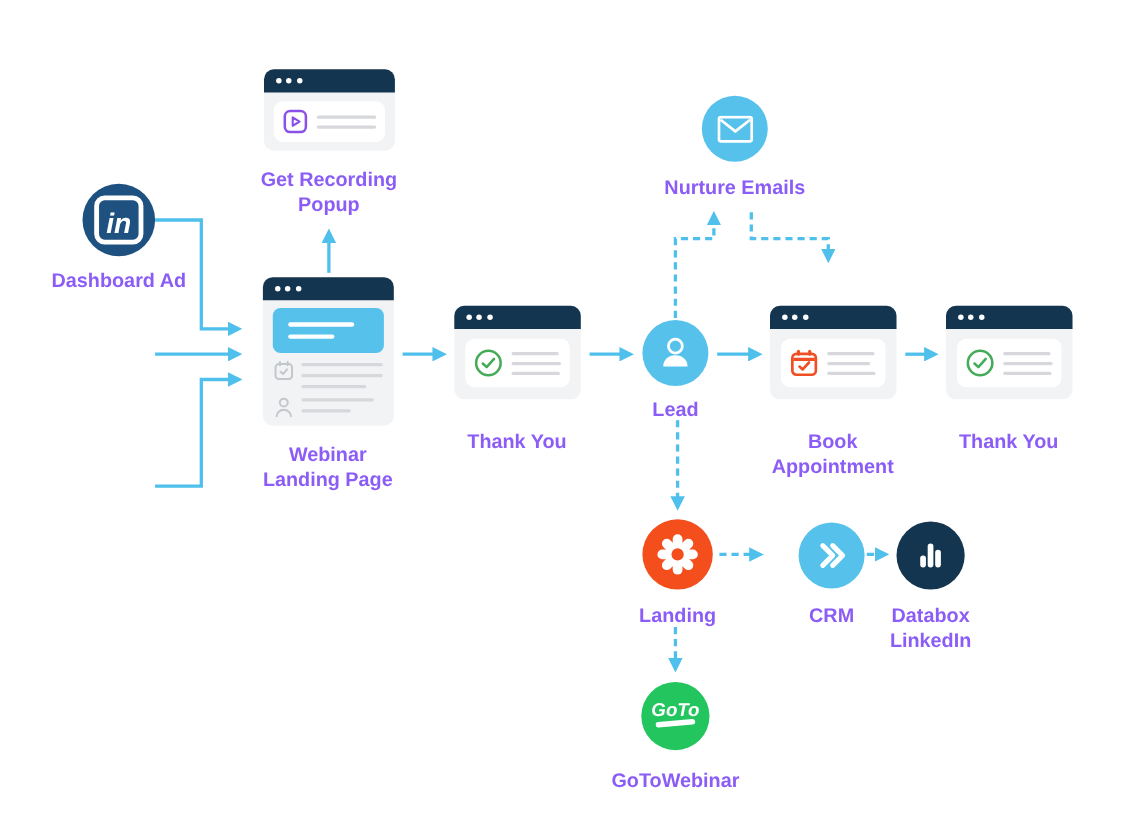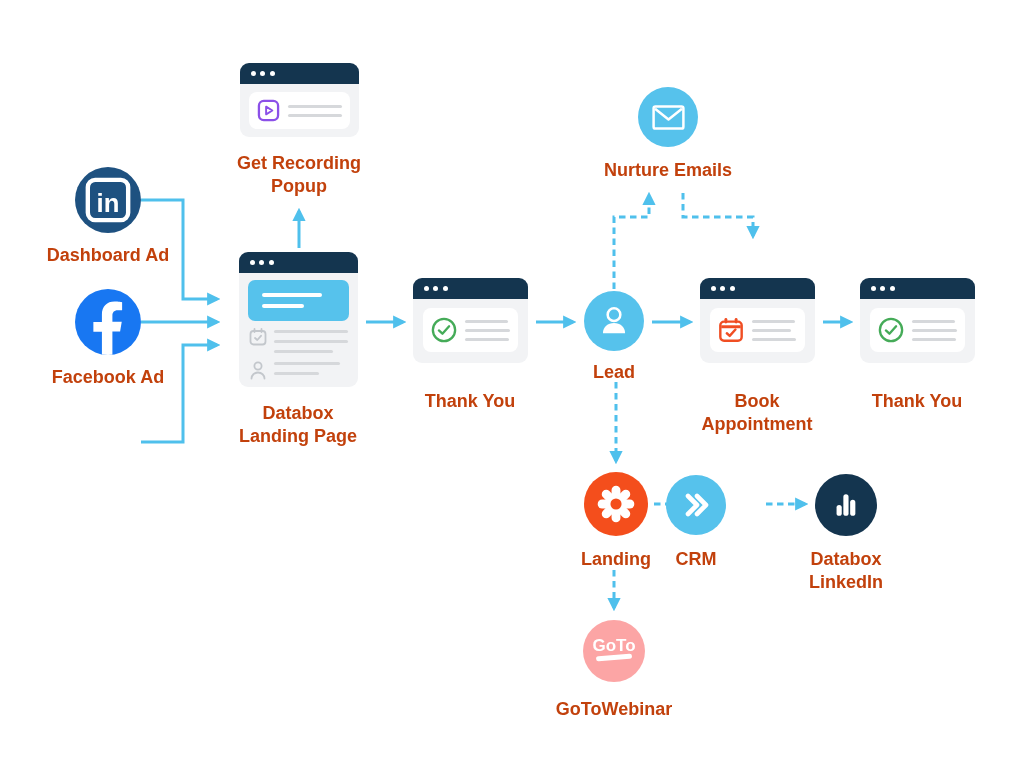--- a/index.html
+++ b/index.html
@@ -3,23 +3,23 @@
 <meta charset="utf-8">
 <style>
   html,body{margin:0;padding:0;background:#ffffff;}
   #stage{position:relative;width:1024px;height:764px;background:#ffffff;overflow:hidden;
          font-family:"Liberation Sans",sans-serif;}
   #arrows{position:absolute;left:0;top:0;pointer-events:none;}
   .sl{stroke:#4FC0EC;stroke-width:3;fill:none;marker-end:url(#ah);}
   .dl{stroke:#4FC0EC;stroke-width:3;fill:none;stroke-dasharray:6.5 4.5;marker-end:url(#ah);}
   .node{position:absolute;display:flex;flex-direction:column;align-items:center;width:150px;}
   .circle{border-radius:50%;display:flex;align-items:center;justify-content:center;
-          position:relative;overflow:hidden;flex:none;}
+          position:relative;overflow:hidden;flex:none;font-style:italic;}
   .fillsvg{position:absolute;left:0;top:0;width:100%;height:100%;}
-  .nlabel{margin-top:11px;font-size:18px;font-weight:600;color:#c2410c;text-align:center;
+  .nlabel{margin-top:11px;font-size:18px;font-weight:600;color:#8b5cf6;text-align:center;
           line-height:23px;}
   .browser{background:#F2F3F5;border-radius:9px;flex:none;}
   .bbar{height:21px;background:#14354F;border-radius:9px 9px 0 0;display:flex;
         align-items:center;gap:4.5px;padding-left:11px;}
   .dot{width:5px;height:5px;border-radius:50%;background:#fff;flex:none;}
   .card{background:#ffffff;border-radius:8px;display:flex;align-items:center;gap:8px;
         margin:9px 10px;padding:0 8px;height:44px;}
   .lines{display:flex;flex-direction:column;gap:6px;flex:1;}
   .gline{height:3px;border-radius:2px;background:#D6D8DB;}
   .wline{height:4px;border-radius:2px;background:#ffffff;}
@@ -58,28 +58,20 @@
   <div class="node" style="left:33px;top:167px">
     <div class="circle" style="width:66px;height:66px;background:#1E5180">
       <svg class="fillsvg" viewBox="0 0 36 36">
         <rect x="7" y="7" width="22" height="22" rx="4" fill="none" stroke="#fff" stroke-width="2.4"></rect>
         <text x="18" y="24.5" text-anchor="middle" font-size="14" font-weight="bold" fill="#fff">in</text>
       </svg>
     </div>
     <div class="nlabel">Dashboard Ad</div>
   </div>
 
-  <div class="node" style="left:33px;top:289px">
-    <div class="circle" style="width:66px;height:66px;background:#1877F2">
-      <svg class="fillsvg" viewBox="0 0 36 36">
-        <path d="M24.6 23.2 l0.9-5.3 h-5.1 v-3.4 c0-1.45 0.71-2.86 2.99-2.86 h2.31 V7.2 c0 0-2.1-0.36-4.1-0.36 -4.18 0-6.92 2.54-6.92 7.13 v4 h-4.66 v5.3 h4.66 V36.5 h5.72 V23.2 z" fill="#fff"></path>
-      </svg>
-    </div>
-    <div class="nlabel">Facebook Ad</div>
-  </div>
 
 
   <div class="node" style="left:214px;top:63px;width:170px">
     <div class="browser" style="width:119px;height:74px">
       <div class="bbar">
         <span class="dot"></span>
           <span class="dot"></span>
           <span class="dot"></span>
       </div>
       <div class="card" style="height:37px;margin:8px 9px">
@@ -123,21 +115,21 @@
         <svg width="18" height="20" viewBox="0 0 18 20">
           <circle cx="9" cy="6" r="3.6" fill="none" stroke="#C3C7CC" stroke-width="1.8"></circle>
           <path d="M2.5 18.5 a6.5 6 0 0 1 13 0" fill="none" stroke="#C3C7CC" stroke-width="1.8" stroke-linecap="round"></path>
         </svg>
         <div class="lines">
           <div class="gline" style="width:90%"></div>
           <div class="gline" style="width:62%"></div>
         </div>
       </div>
     </div>
-    <div class="nlabel" style="margin-top:15px;width:120px">Databox Landing Page</div>
+    <div class="nlabel" style="margin-top:15px;width:120px">Webinar Landing Page</div>
   </div>
 
   <div class="node" style="left:385px;top:278px;width:170px">
     <div class="browser" style="width:115px;height:85px">
       <div class="bbar">
         <span class="dot"></span>
           <span class="dot"></span>
           <span class="dot"></span>
       </div>
       <div class="card">
@@ -230,21 +222,21 @@
           <rect x="-4" y="-16.5" width="8" height="33" rx="4" transform="rotate(45)"></rect>
           <rect x="-4" y="-16.5" width="8" height="33" rx="4" transform="rotate(90)"></rect>
           <rect x="-4" y="-16.5" width="8" height="33" rx="4" transform="rotate(135)"></rect>
         </g>
         <circle r="5" fill="#F44E1C"></circle>
       </svg>
     </div>
     <div class="nlabel" style="margin-top:12px">Landing</div>
   </div>
 
-  <div class="node" style="left:621px;top:475px">
+  <div class="node" style="left:681px;top:475px">
     <div class="circle" style="width:60px;height:60px;background:#56C2EC">
       <svg width="32" height="32" viewBox="0 0 32 32">
         <path d="M8 7 L17 16 L8 25" fill="none" stroke="#fff" stroke-width="4.6" stroke-linecap="round" stroke-linejoin="round"></path>
         <path d="M17 7 L26 16 L17 25" fill="none" stroke="#fff" stroke-width="4.6" stroke-linecap="round" stroke-linejoin="round"></path>
       </svg>
     </div>
     <div class="nlabel" style="margin-top:13px">CRM</div>
   </div>
 
   <div class="node" style="left:771px;top:474px">
@@ -254,21 +246,21 @@
           <rect x="8" y="18" width="5.5" height="11.5" rx="2.75"></rect>
           <rect x="15.2" y="6.5" width="5.5" height="23" rx="2.75"></rect>
           <rect x="22.4" y="12.5" width="5.5" height="17" rx="2.75"></rect>
         </g>
       </svg>
     </div>
     <div class="nlabel" style="margin-top:12px;width:110px">Databox LinkedIn</div>
   </div>
 
   <div class="node" style="left:539px;top:620px">
-    <div class="circle" style="width:62px;height:62px;background:#fca5a5">
+    <div class="circle" style="width:62px;height:62px;background:#22c55e">
       <svg class="fillsvg" viewBox="0 0 62 62">
         <text x="31" y="31" text-anchor="middle" font-size="17" font-weight="bold" fill="#fff">GoTo</text>
         <rect x="13" y="35" width="36" height="5" rx="2.5" fill="#fff" transform="rotate(-5 31 37)"></rect>
       </svg>
     </div>
     <div class="nlabel" style="margin-top:16px">GoToWebinar</div>
   </div>
 
 </div>
 

